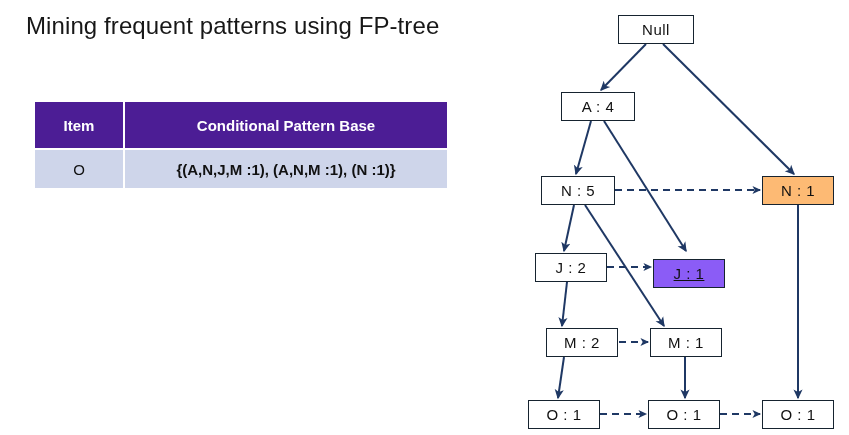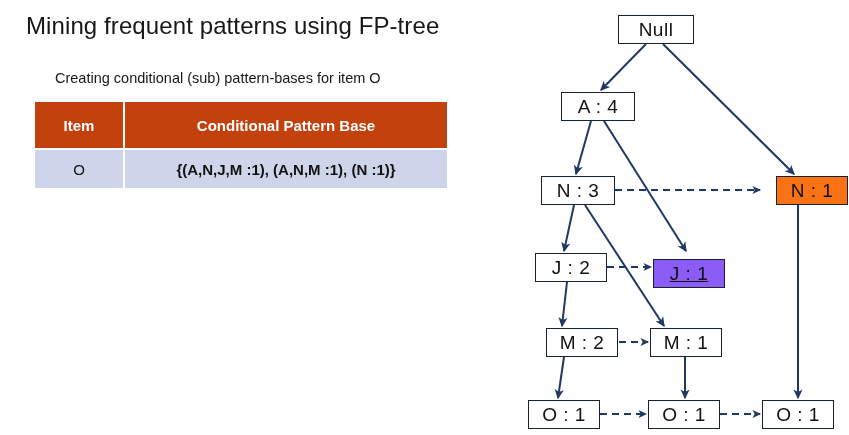--- a/index.html
+++ b/index.html
@@ -56,21 +56,21 @@
     table-layout: fixed;
   }
   #pattern-table th,
   #pattern-table td {
     padding: 0;
     margin: 0;
     text-align: center;
     vertical-align: middle;
   }
   #pattern-table thead th {
-    background: #c2410c;
+    background: #4c1d95;
     color: #ffffff;
     font-size: 15px;
     font-weight: bold;
     height: 46px;
     border-right: 2px solid #ffffff;
   }
   #pattern-table thead th:last-child {
     border-right: none;
   }
   #pattern-table tbody td {
@@ -103,37 +103,36 @@
     width: 349px;
     height: 435px;
     overflow: visible;
   }
   .node-box {
     position: absolute;
     box-sizing: border-box;
     border: 1.6px solid #16232F;
     background: #ffffff;
     color: #111111;
-    font-size: 19px;
+    font-size: 15px;
     font-family: "Liberation Sans", sans-serif;
     display: flex;
     align-items: center;
     justify-content: center;
     letter-spacing: 0.5px;
     white-space: nowrap;
   }
 </style>
 </head>
 <body>
 
 <div id="slide">
 
   <div id="page-title">Mining frequent patterns using FP-tree</div>
 
-  <div id="subtitle">Creating conditional (sub) pattern-bases for item O</div>
 
   <table id="pattern-table">
     <thead>
       <tr>
         <th class="col-item">Item</th>
         <th class="col-cpb">Conditional Pattern Base</th>
       </tr>
     </thead>
     <tbody>
       <tr>
@@ -169,22 +168,22 @@
           <line x1="115" y1="190" x2="260" y2="190" stroke="#1F3864" stroke-width="2" stroke-dasharray="7 5" marker-end="url(#arrow-dashed)"></line>
           <line x1="107" y1="267" x2="151" y2="267" stroke="#1F3864" stroke-width="2" stroke-dasharray="7 5" marker-end="url(#arrow-dashed)"></line>
           <line x1="107" y1="342" x2="148" y2="342" stroke="#1F3864" stroke-width="2" stroke-dasharray="7 5" marker-end="url(#arrow-dashed)"></line>
           <line x1="100" y1="414" x2="146" y2="414" stroke="#1F3864" stroke-width="2" stroke-dasharray="7 5" marker-end="url(#arrow-dashed)"></line>
           <line x1="220" y1="414" x2="260" y2="414" stroke="#1F3864" stroke-width="2" stroke-dasharray="7 5" marker-end="url(#arrow-dashed)"></line>
         </g>
     </svg>
     <div id="node-layer">
         <div class="node-box" style="left: 118px; top: 15px; width: 76px; height: 29px; border-color: rgb(22, 35, 47); background: rgb(255, 255, 255);">Null</div>
         <div class="node-box" style="left: 61px; top: 92px; width: 74px; height: 29px; border-color: rgb(22, 35, 47); background: rgb(255, 255, 255); text-align: right;">A : 4</div>
-        <div class="node-box" style="left: 41px; top: 176px; width: 74px; height: 29px; border-color: rgb(22, 35, 47); background: rgb(255, 255, 255);">N : 3</div>
-        <div class="node-box" style="left: 276px; top: 176px; width: 72px; height: 29px; border-color: rgb(22, 35, 47); background: #f97316;">N : 1</div>
+        <div class="node-box" style="left: 41px; top: 176px; width: 74px; height: 29px; border-color: rgb(22, 35, 47); background: rgb(255, 255, 255);">N : 5</div>
+        <div class="node-box" style="left: 262px; top: 176px; width: 72px; height: 29px; border-color: rgb(22, 35, 47); background: #fdba74;">N : 1</div>
         <div class="node-box" style="left: 35px; top: 253px; width: 72px; height: 29px; border-color: rgb(22, 35, 47); background: rgb(255, 255, 255);">J : 2</div>
         <div class="node-box" style="left: 153px; top: 259px; width: 72px; height: 29px; border-color: rgb(22, 35, 47); background: #8b5cf6; text-decoration: underline;">J : 1</div>
         <div class="node-box" style="left: 46px; top: 328px; width: 72px; height: 29px; border-color: rgb(22, 35, 47); background: rgb(255, 255, 255); text-align: center;">M : 2</div>
         <div class="node-box" style="left: 150px; top: 328px; width: 72px; height: 29px; border-color: rgb(22, 35, 47); background: rgb(255, 255, 255);">M : 1</div>
         <div class="node-box" style="left: 28px; top: 400px; width: 72px; height: 29px; border-color: rgb(22, 35, 47); background: rgb(255, 255, 255);">O : 1</div>
         <div class="node-box" style="left: 148px; top: 400px; width: 72px; height: 29px; border-color: rgb(22, 35, 47); background: rgb(255, 255, 255);">O : 1</div>
         <div class="node-box" style="left: 262px; top: 400px; width: 72px; height: 29px; border-color: rgb(22, 35, 47); background: rgb(255, 255, 255);">O : 1</div>
       </div>
   </div>
 

